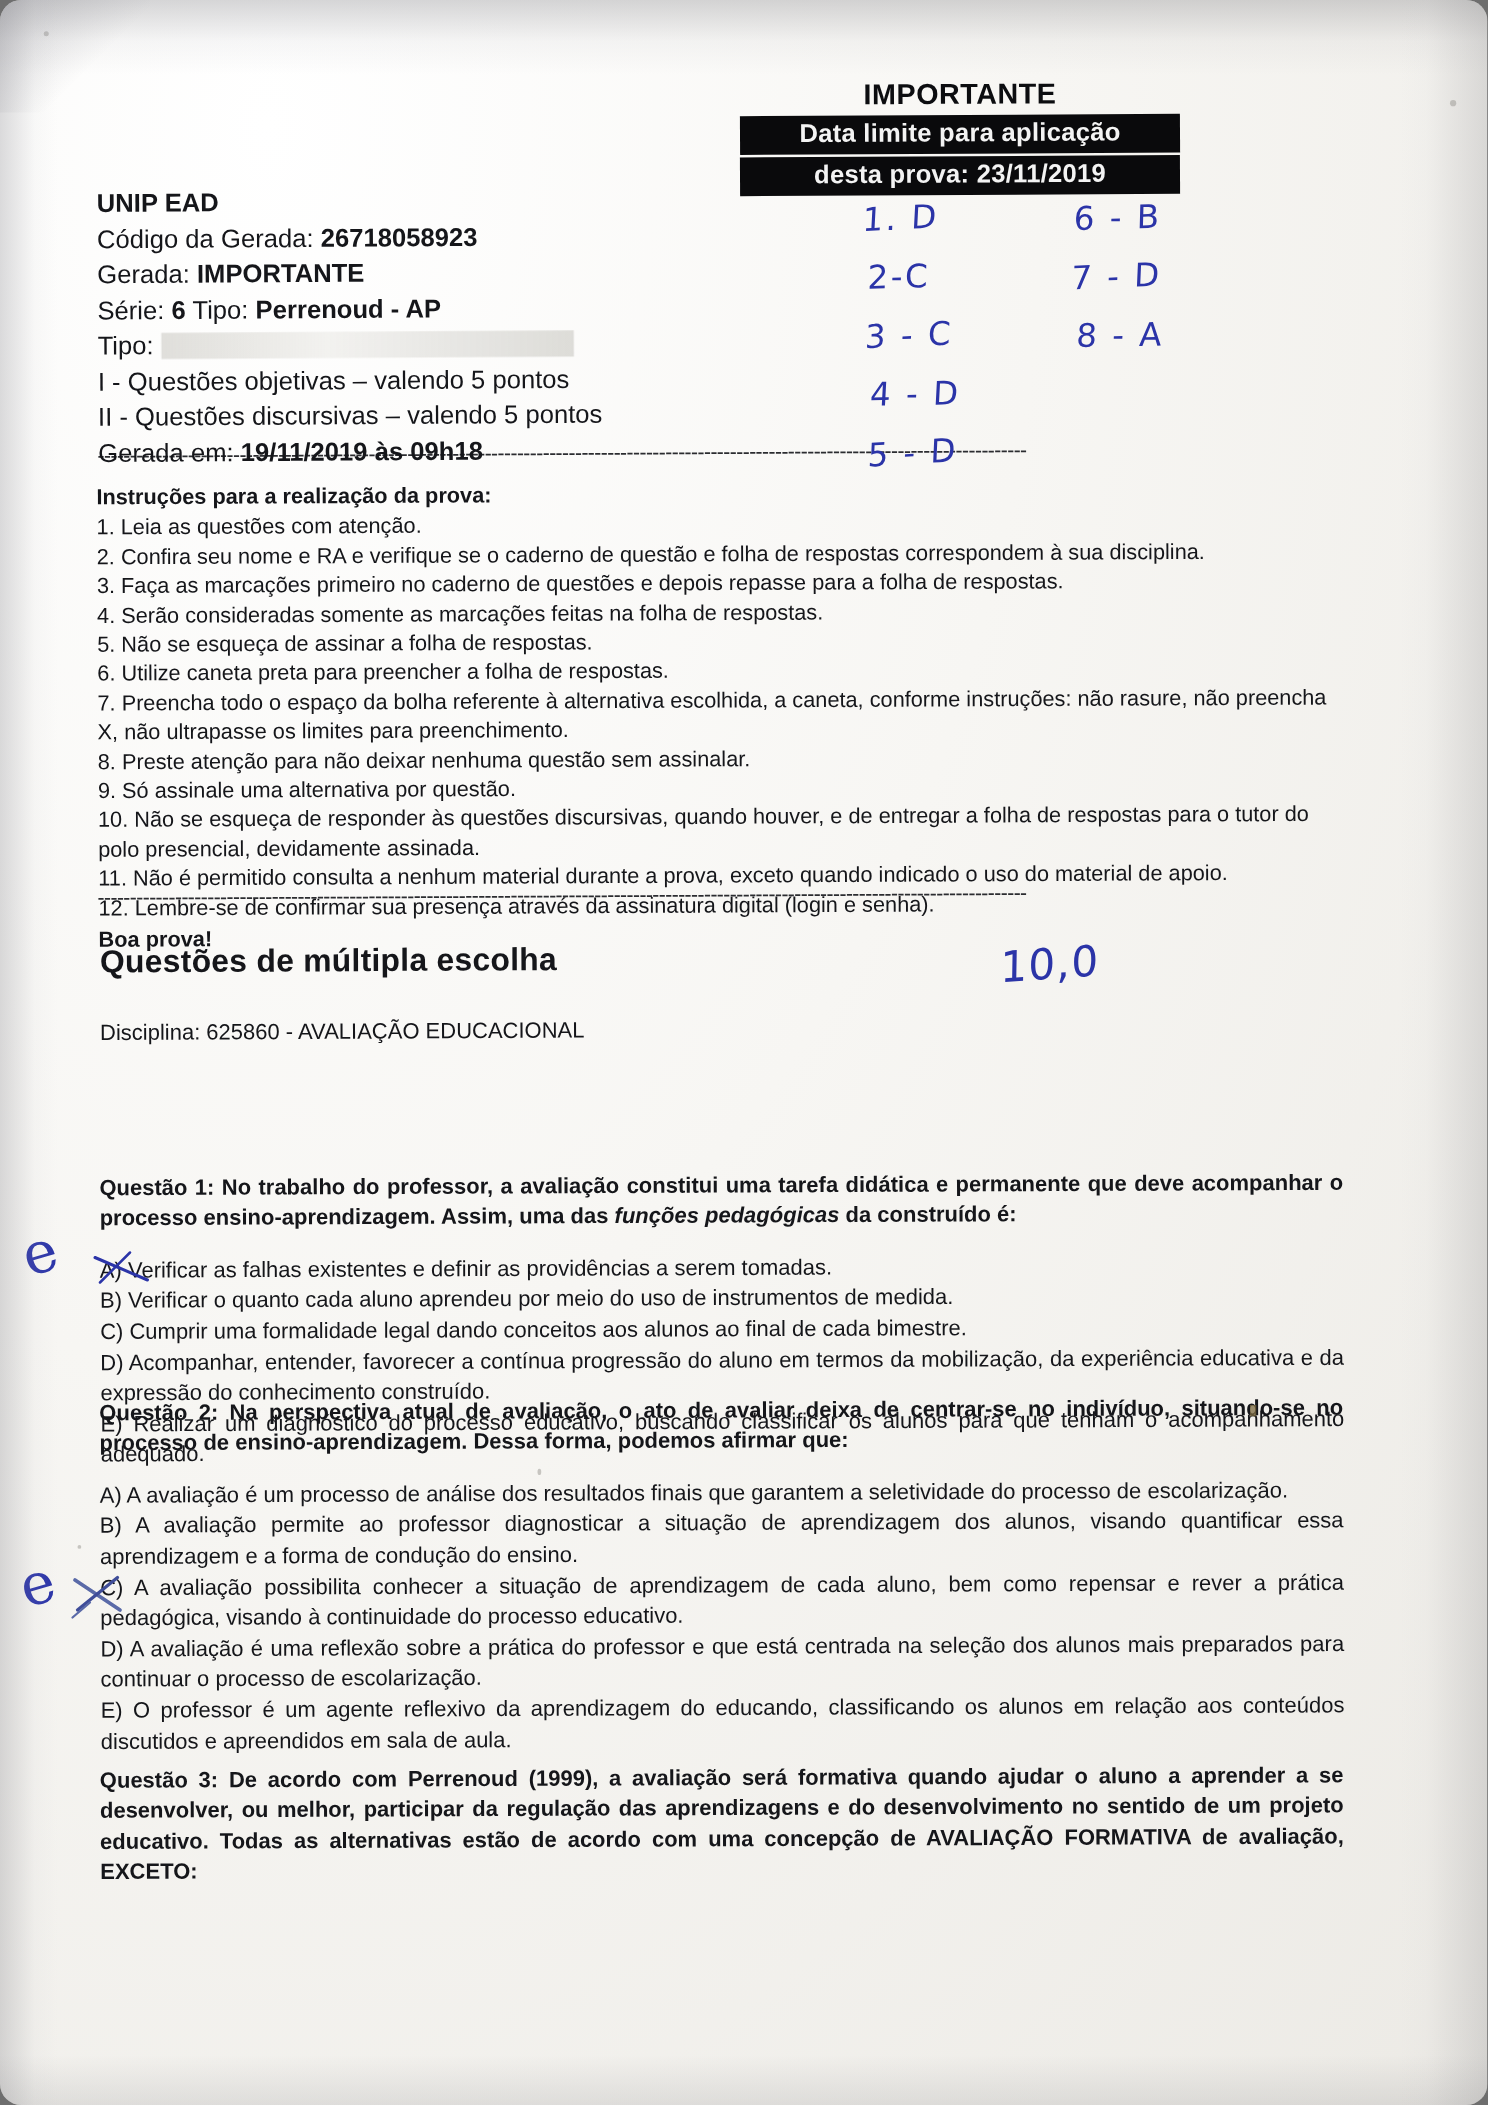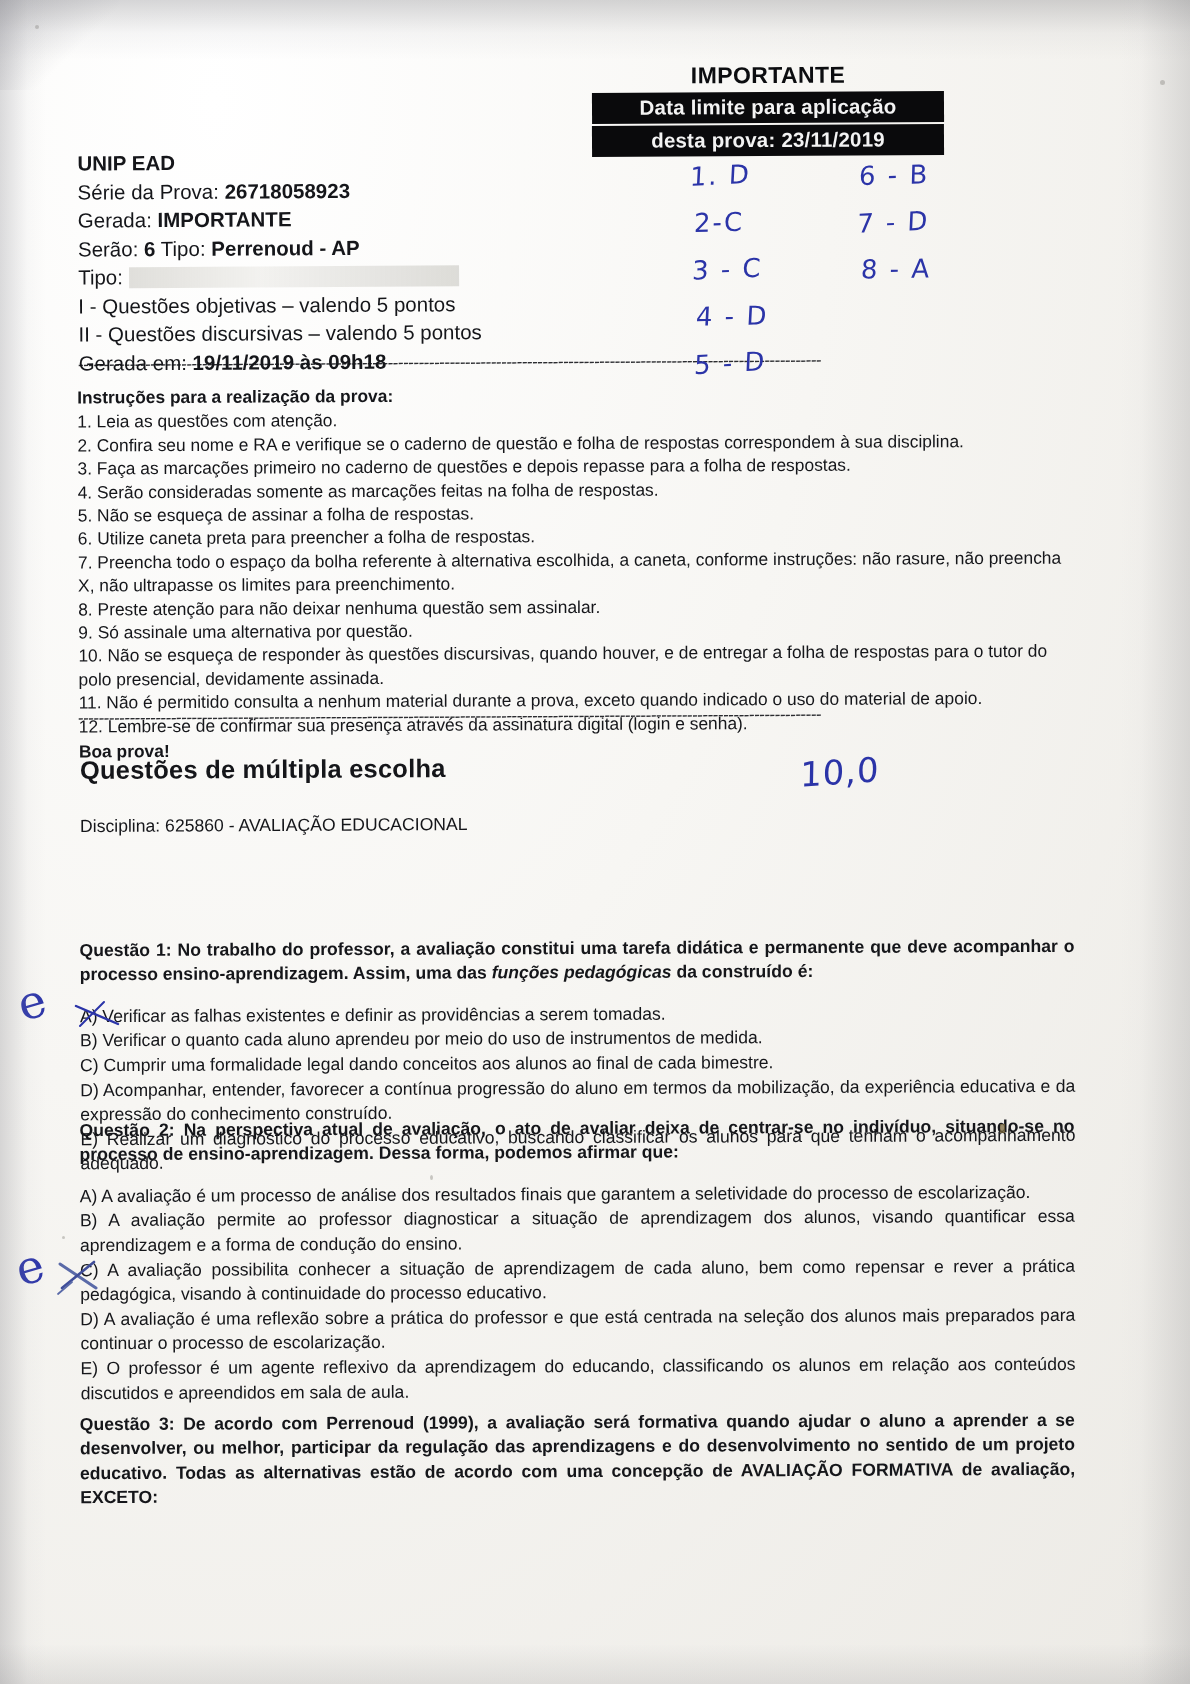--- a/index.html
+++ b/index.html
@@ -11,20 +11,21 @@
     position: relative;
     width: 1190px;
     height: 1684px;
     margin: 0 auto;
     background:
       radial-gradient(ellipse at 18% 6%, #ffffff 0%, #f7f6f3 45%, #eceae5 100%),
       linear-gradient(180deg, #fbfaf8 0%, #f2f1ec 60%, #eae8e2 100%);
     overflow: hidden;
     font-family: "Liberation Sans", sans-serif;
     color: #15161a;
+    border-radius: 17px;
   }
   
   .scan-shade-top {
     position: absolute; left: 0; top: 0; width: 100%; height: 60px;
     background: linear-gradient(180deg, rgba(120,120,125,0.30) 0%, rgba(170,170,175,0.10) 55%, rgba(255,255,255,0) 100%);
     pointer-events: none; z-index: 40;
   }
   .scan-shade-left {
     position: absolute; left: 0; top: 0; width: 46px; height: 100%;
     background: linear-gradient(90deg, rgba(120,120,128,0.26) 0%, rgba(190,190,195,0.08) 60%, rgba(255,255,255,0) 100%);
@@ -240,29 +241,29 @@
 
   <div class="important-wrap">
     <div class="important-title">IMPORTANTE</div>
     <div class="important-bar">Data limite para aplicação</div>
     <div class="important-bar">desta prova: 23/11/2019</div>
   </div>
 
   <div class="ident">
     <div><b>UNIP EAD</b></div>
     <div>
-      <span>Série da Prova:</span>
+      <span>Código da Gerada:</span>
       <b>26718058923</b>
     </div>
     <div>
       <span>Gerada:</span>
       <b>IMPORTANTE</b>
     </div>
     <div>
-      <span>Serão:</span>
+      <span>Série:</span>
       <b>6</b>
       <span>Tipo:</span>
       <b>Perrenoud - AP</b>
     </div>
     <div>
       <span>Tipo:</span><span class="redacted"></span>
     </div>
     <div>I - Questões objetivas – valendo 5 pontos</div>
     <div>II - Questões discursivas – valendo 5 pontos</div>
     <div>

